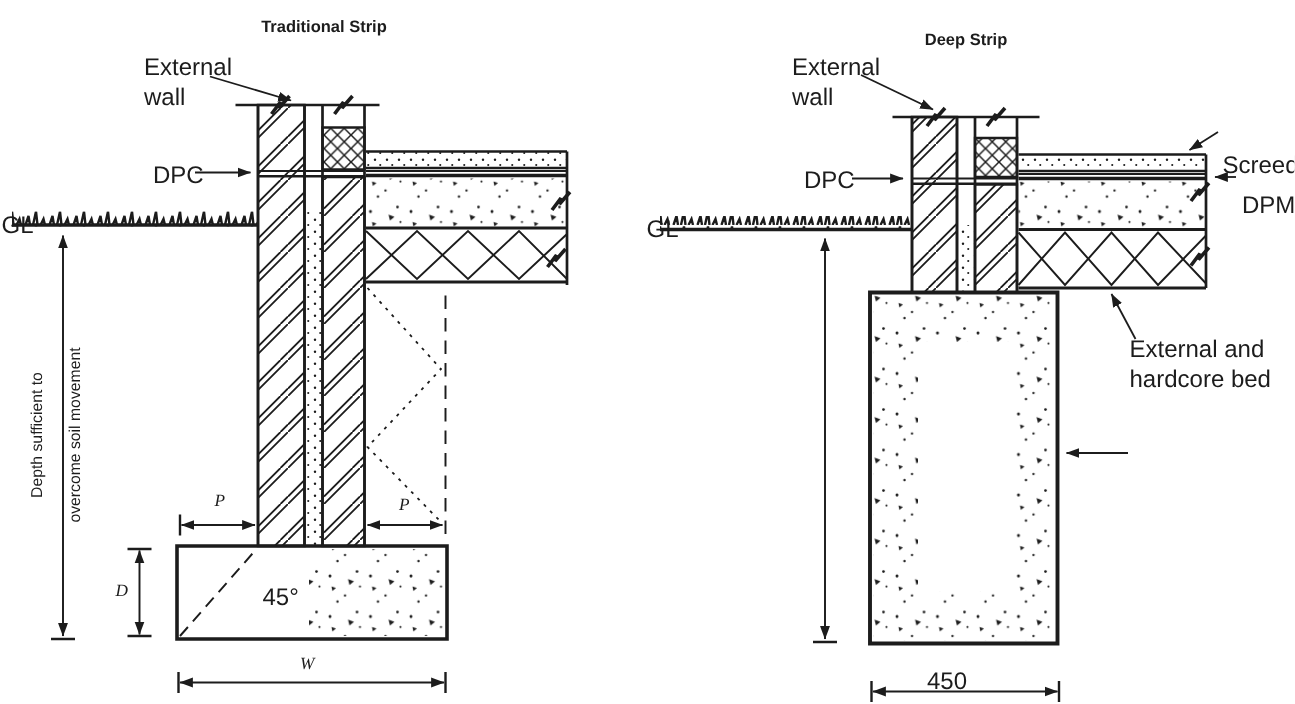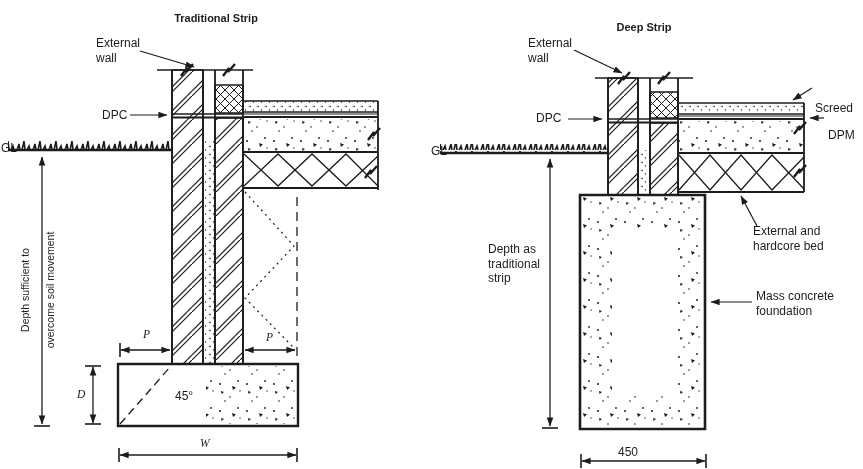--- a/index.html
+++ b/index.html
@@ -1,19 +1,19 @@
 <!DOCTYPE html>
 <html><head>
 <meta charset="utf-8">
 <style>
   html,body{margin:0;padding:0;background:#fff;}
   #stage{position:relative;width:863px;height:469px;background:#fff;overflow:hidden;
          font-family:"Liberation Sans",sans-serif;color:#1c1c1c;}
   #linework{position:absolute;left:0;top:0;}
-  .lbl{position:absolute;font-size:12px;line-height:1.22;color:#1c1c1c;white-space:pre-line;}
+  .lbl{position:absolute;font-size:16px;line-height:1.22;color:#1c1c1c;white-space:pre-line;}
   .title{font-weight:bold;font-size:11px;text-align:center;white-space:nowrap;}
   .dimletter{font-style:italic;font-family:"Liberation Serif",serif;font-size:11.5px;}
   .vlabel{position:absolute;font-size:10.5px;color:#1c1c1c;white-space:nowrap;text-align:center;
           transform:rotate(-90deg);transform-origin:center;}
   svg *{vector-effect:non-scaling-stroke;}
 </style>
 </head>
 <body>
 
 <div id="stage">
@@ -225,20 +225,15 @@
 
   <div class="lbl title" style="left:544px;top:21px;width:200px;">Deep Strip</div>
   <div class="lbl" style="left:528px;top:36px;">External
 wall</div>
   <div class="lbl" style="left:536px;top:111px;">DPC</div>
   <div class="lbl" style="left:431px;top:144px;">GL</div>
   <div class="lbl" style="left:815px;top:69px;margin-top:32px;">Screed</div>
   <div class="lbl" style="left:828px;top:128px;">DPM</div>
   <div class="lbl" style="left:753px;top:224px;">External and
 hardcore bed</div>
-  <div class="lbl" style="left:756px;top:289px;">Mass concrete
-foundation</div>
-  <div class="lbl" style="left:488px;top:242px;">Depth as
-traditional
-strip</div>
   <div class="lbl" style="left:618px;top:445px;width:54px;">450</div>
 
 </div>
 
 </body></html>

